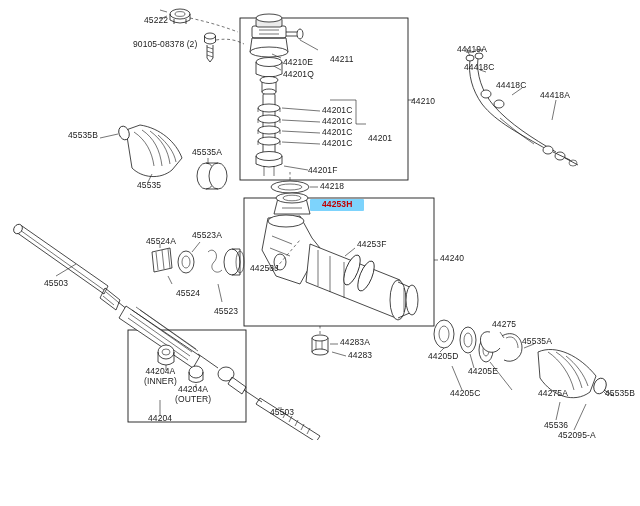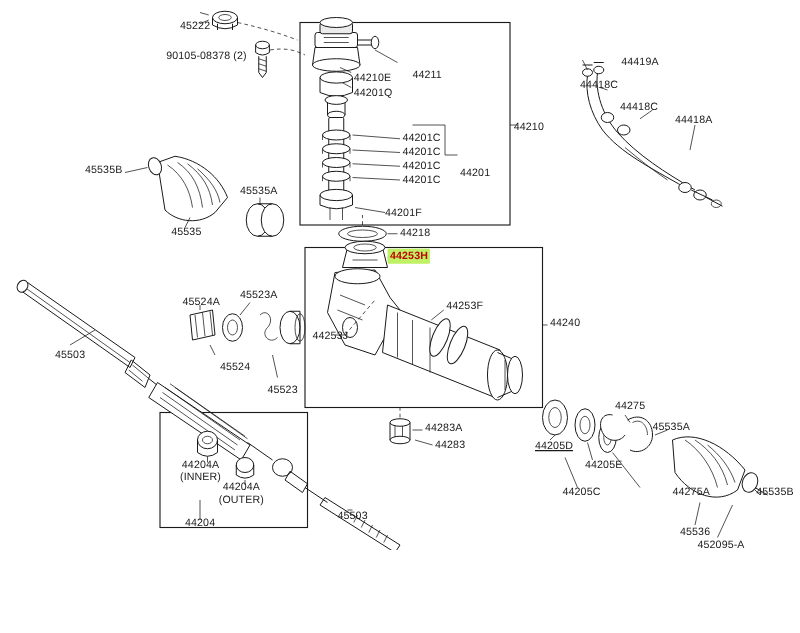--- a/index.html
+++ b/index.html
@@ -17,23 +17,23 @@
   svg#parts-svg{position:absolute;left:0;top:0;}
   .lbl{
     position:absolute;
     font-size:8.5px;
     color:#1a1a1a;
     white-space:pre;
     line-height:9.5px;
     letter-spacing:0.1px;
   }
   .lbl.hl{
-    background:#bef264;
+    background:#7dd3fc;
     color:#c00000;
-    padding:1px 2px;
+    padding:1px 12px;
     font-weight:bold;
     border-radius:1px;
   }
   #footer{
     position:absolute;left:0;top:440px;width:640px;height:66px;
     background:#ffffff;
   }
   #footer-bar{
     position:absolute;left:0;top:440px;width:640px;height:20px;
     background:#6e6e6e;
@@ -294,39 +294,39 @@
   <div class="lbl" style="left:283px;top:70px;">44201Q</div>
   <div class="lbl" style="left:330px;top:55px;">44211</div>
   <div class="lbl" style="left:411px;top:97px;">44210</div>
   <div class="lbl" style="left:322px;top:106px;">44201C</div>
   <div class="lbl" style="left:322px;top:117px;">44201C</div>
   <div class="lbl" style="left:322px;top:128px;">44201C</div>
   <div class="lbl" style="left:322px;top:139px;">44201C</div>
   <div class="lbl" style="left:368px;top:118px;margin-top:16px;">44201</div>
   <div class="lbl" style="left:308px;top:166px;">44201F</div>
   <div class="lbl" style="left:320px;top:182px;">44218</div>
-  <div class="lbl" style="left:457px;top:45px;margin-left:40px;">44419A</div>
+  <div class="lbl" style="left:457px;top:45px;">44419A</div>
   <div class="lbl" style="left:464px;top:63px;">44418C</div>
   <div class="lbl" style="left:496px;top:81px;">44418C</div>
   <div class="lbl" style="left:540px;top:91px;">44418A</div>
   <div class="lbl" style="left:68px;top:131px;">45535B</div>
   <div class="lbl" style="left:192px;top:148px;">45535A</div>
   <div class="lbl" style="left:137px;top:181px;">45535</div>
   <div class="lbl hl" style="left:310px;top:199px;">44253H</div>
   <div class="lbl" style="left:357px;top:240px;">44253F</div>
   <div class="lbl" style="left:440px;top:254px;">44240</div>
   <div class="lbl" style="left:250px;top:264px;">44253J</div>
   <div class="lbl" style="left:146px;top:237px;">45524A</div>
   <div class="lbl" style="left:192px;top:231px;">45523A</div>
   <div class="lbl" style="left:176px;top:289px;">45524</div>
   <div class="lbl" style="left:214px;top:307px;">45523</div>
   <div class="lbl" style="left:44px;top:279px;">45503</div>
   <div class="lbl" style="left:340px;top:338px;">44283A</div>
   <div class="lbl" style="left:348px;top:351px;">44283</div>
-  <div class="lbl" style="left:428px;top:352px;text-decoration:underline;">44205D</div>
+  <div class="lbl" style="left:428px;top:352px;">44205D</div>
   <div class="lbl" style="left:468px;top:367px;">44205E</div>
   <div class="lbl" style="left:450px;top:389px;">44205C</div>
   <div class="lbl" style="left:503px;top:389px;margin-left:35px;">44275A</div>
   <div class="lbl" style="left:492px;top:320px;">44275</div>
   <div class="lbl" style="left:522px;top:337px;">45535A</div>
   <div class="lbl" style="left:605px;top:389px;">45535B</div>
   <div class="lbl" style="left:544px;top:421px;">45536</div>
   <div class="lbl" style="left:558px;top:431px;">452095-A</div>
   <div class="lbl" style="left:144px;top:367px;text-align:center;">44204A
 (INNER)</div>

